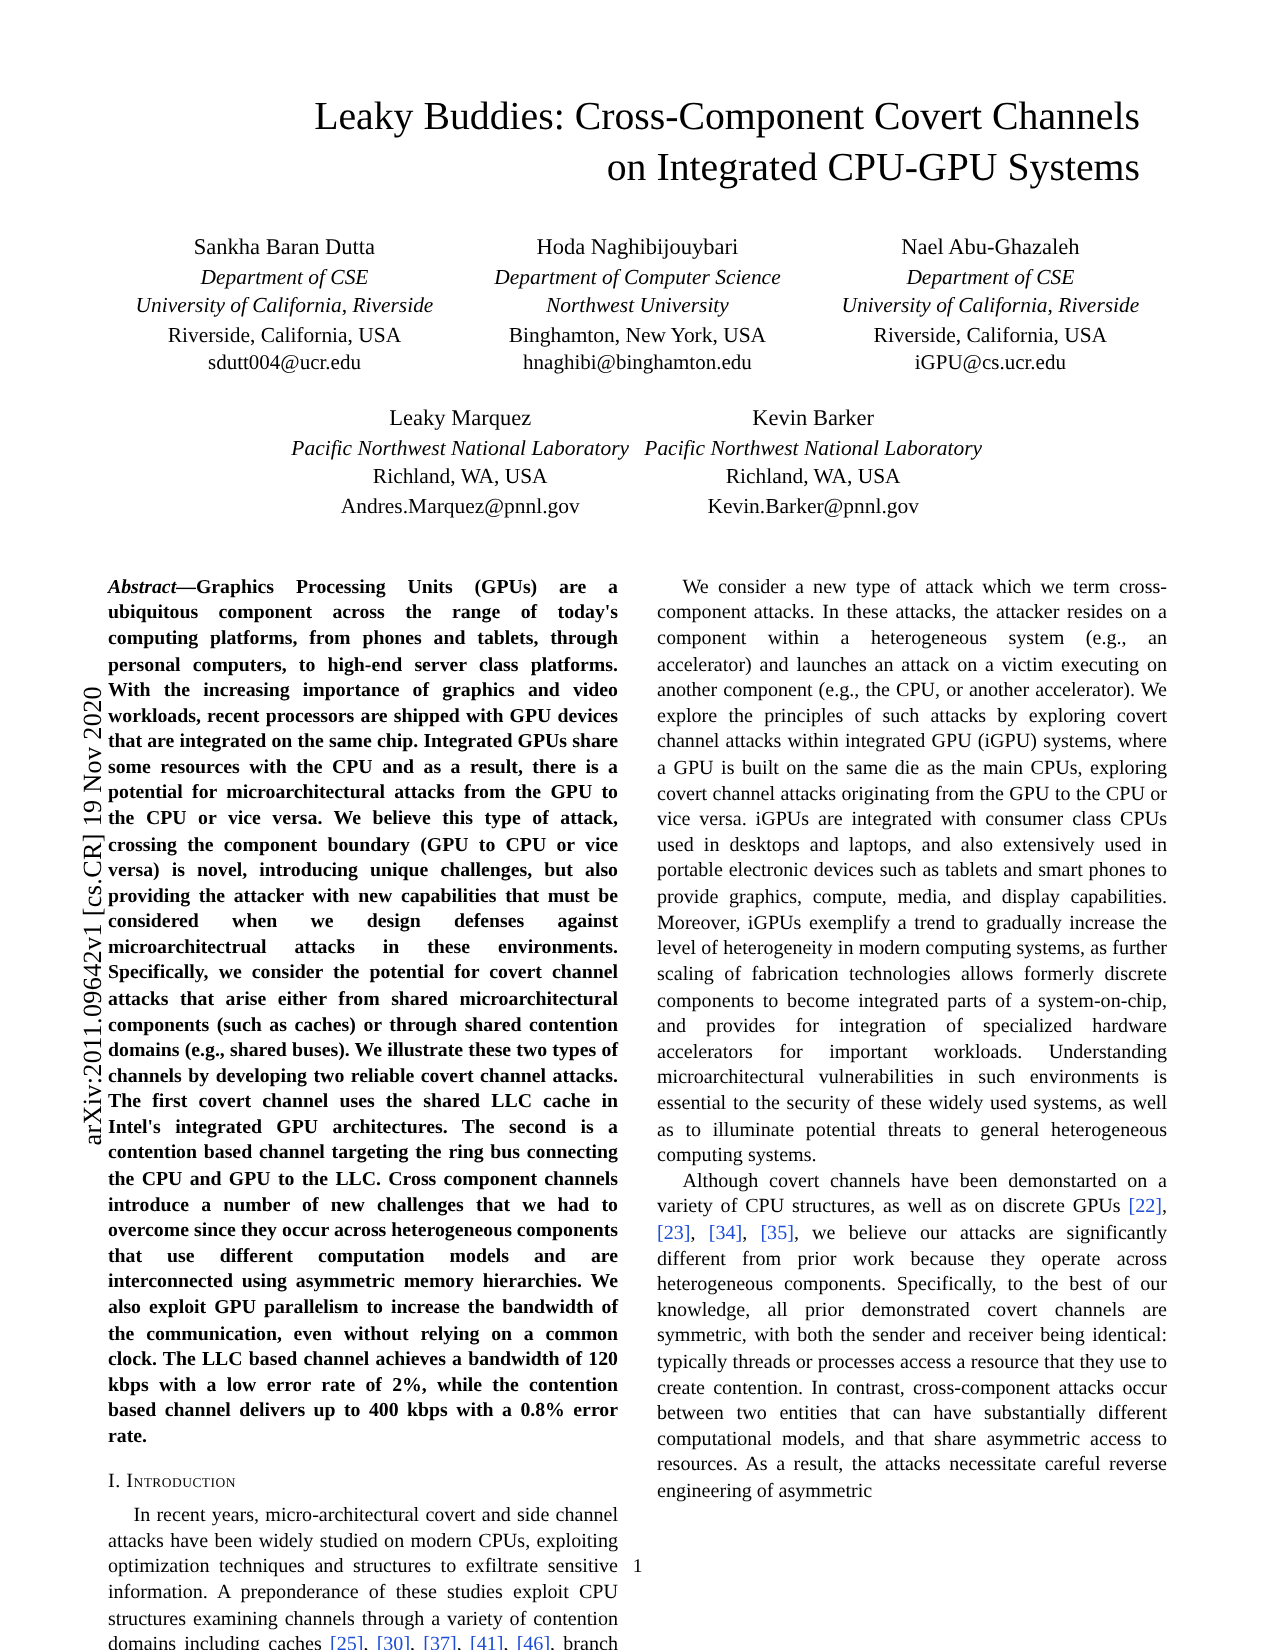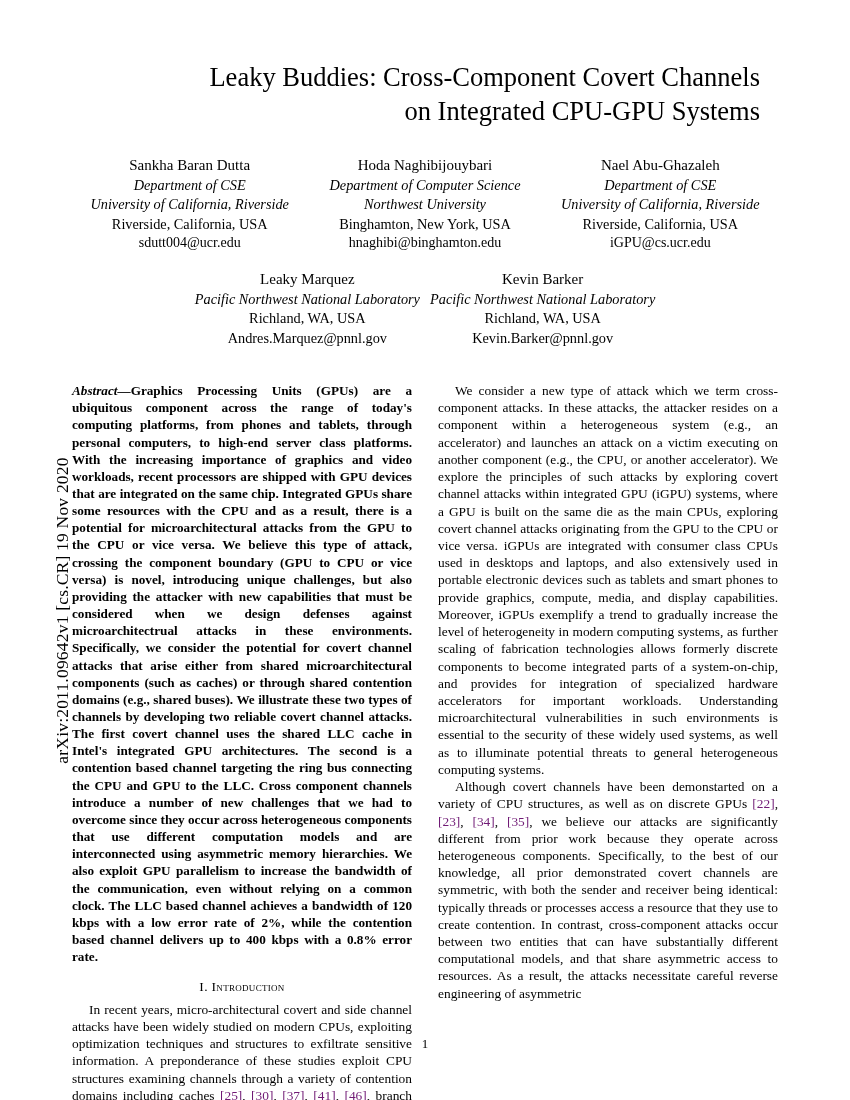--- a/index.html
+++ b/index.html
@@ -52,21 +52,20 @@
     margin: 0 0 0 0;
     padding: 0 18px;
   }
   .title .ln { display: block; }
 
   .authors {
     margin-top: 26px;
   }
   .author-row {
     display: flex;
-    justify-content: center;
     width: 100%;
   }
   .author-row.row1 > .author { width: 33.33%; }
   .author-row.row2 { margin-top: 16px; }
   .author-row.row2 > .author { width: 33.33%; }
   .author-row.row2 > .spacer { width: 16.6%; }
 
   .author {
     text-align: center;
     font-size: 14.3px;
@@ -107,35 +106,35 @@
     font-size: 13.2px;
     line-height: 1.30;
     hyphens: auto;
   }
   .abstract .lead {
     font-style: italic;
     font-weight: bold;
   }
 
   .sec-head {
-    text-align: center;
+    text-align: left;
     font-variant: small-caps;
     font-size: 13.5px;
     margin: 13px 0 5px 0;
     letter-spacing: 0.3px;
   }
 
   p.body {
     margin: 0;
     text-indent: 17px;
     hyphens: auto;
   }
   p.body + p.body { margin-top: 0; }
 
-  .cite { color: #701a75; }
+  .cite { color: #1d4ed8; }
 
   .folio {
     position: absolute;
     bottom: 48px;
     left: 0;
     right: 0;
     text-align: center;
     font-size: 13px;
   }
 </style>

